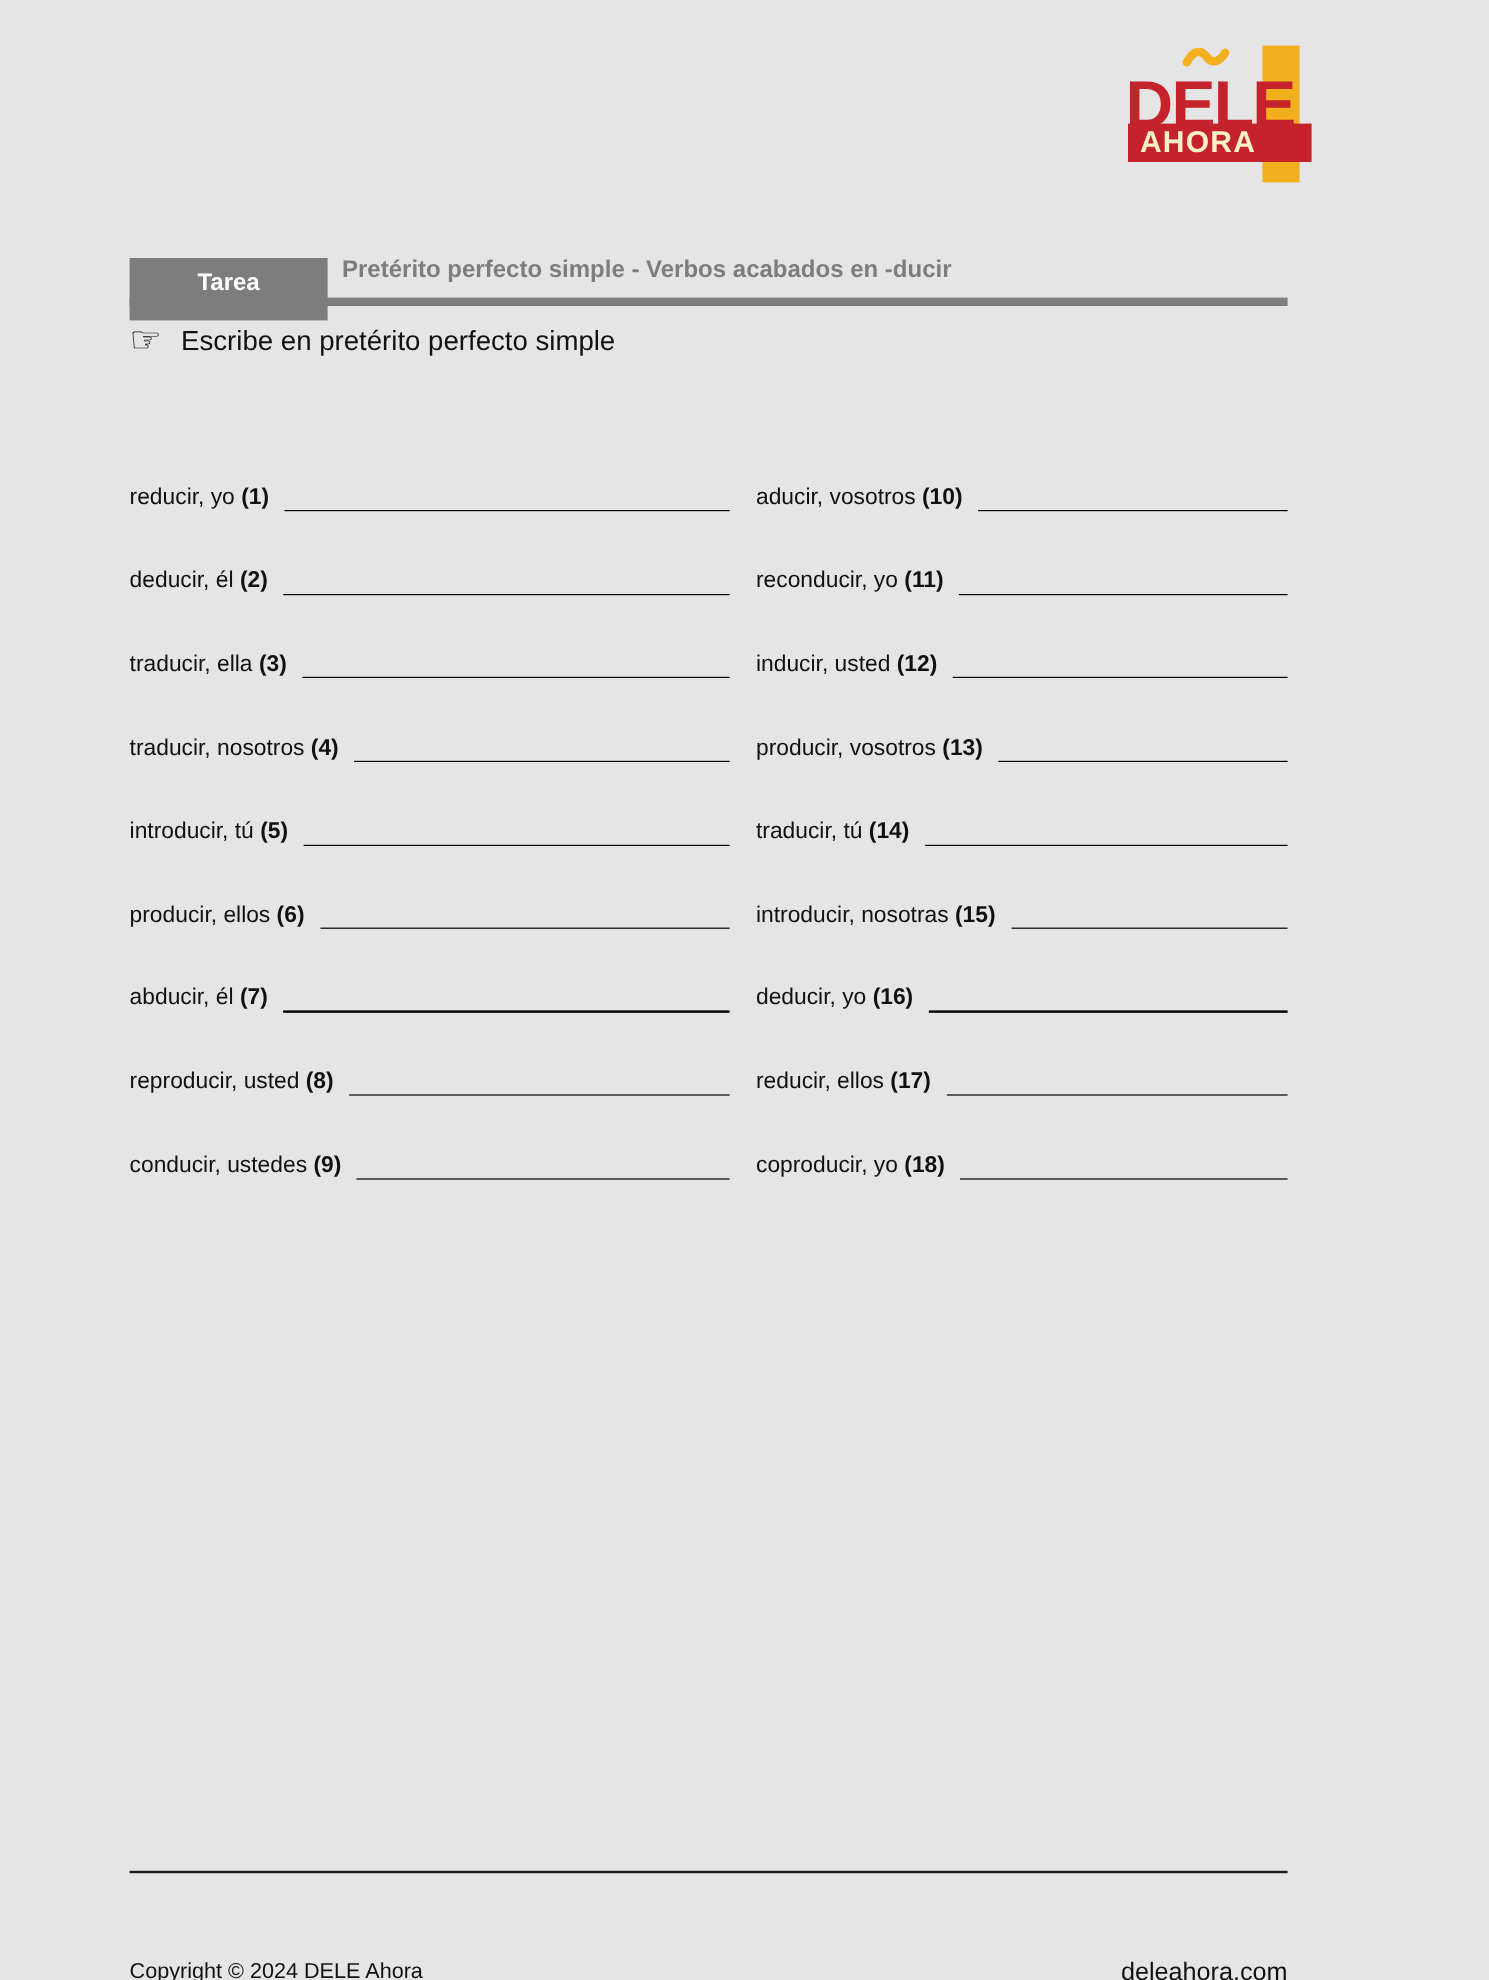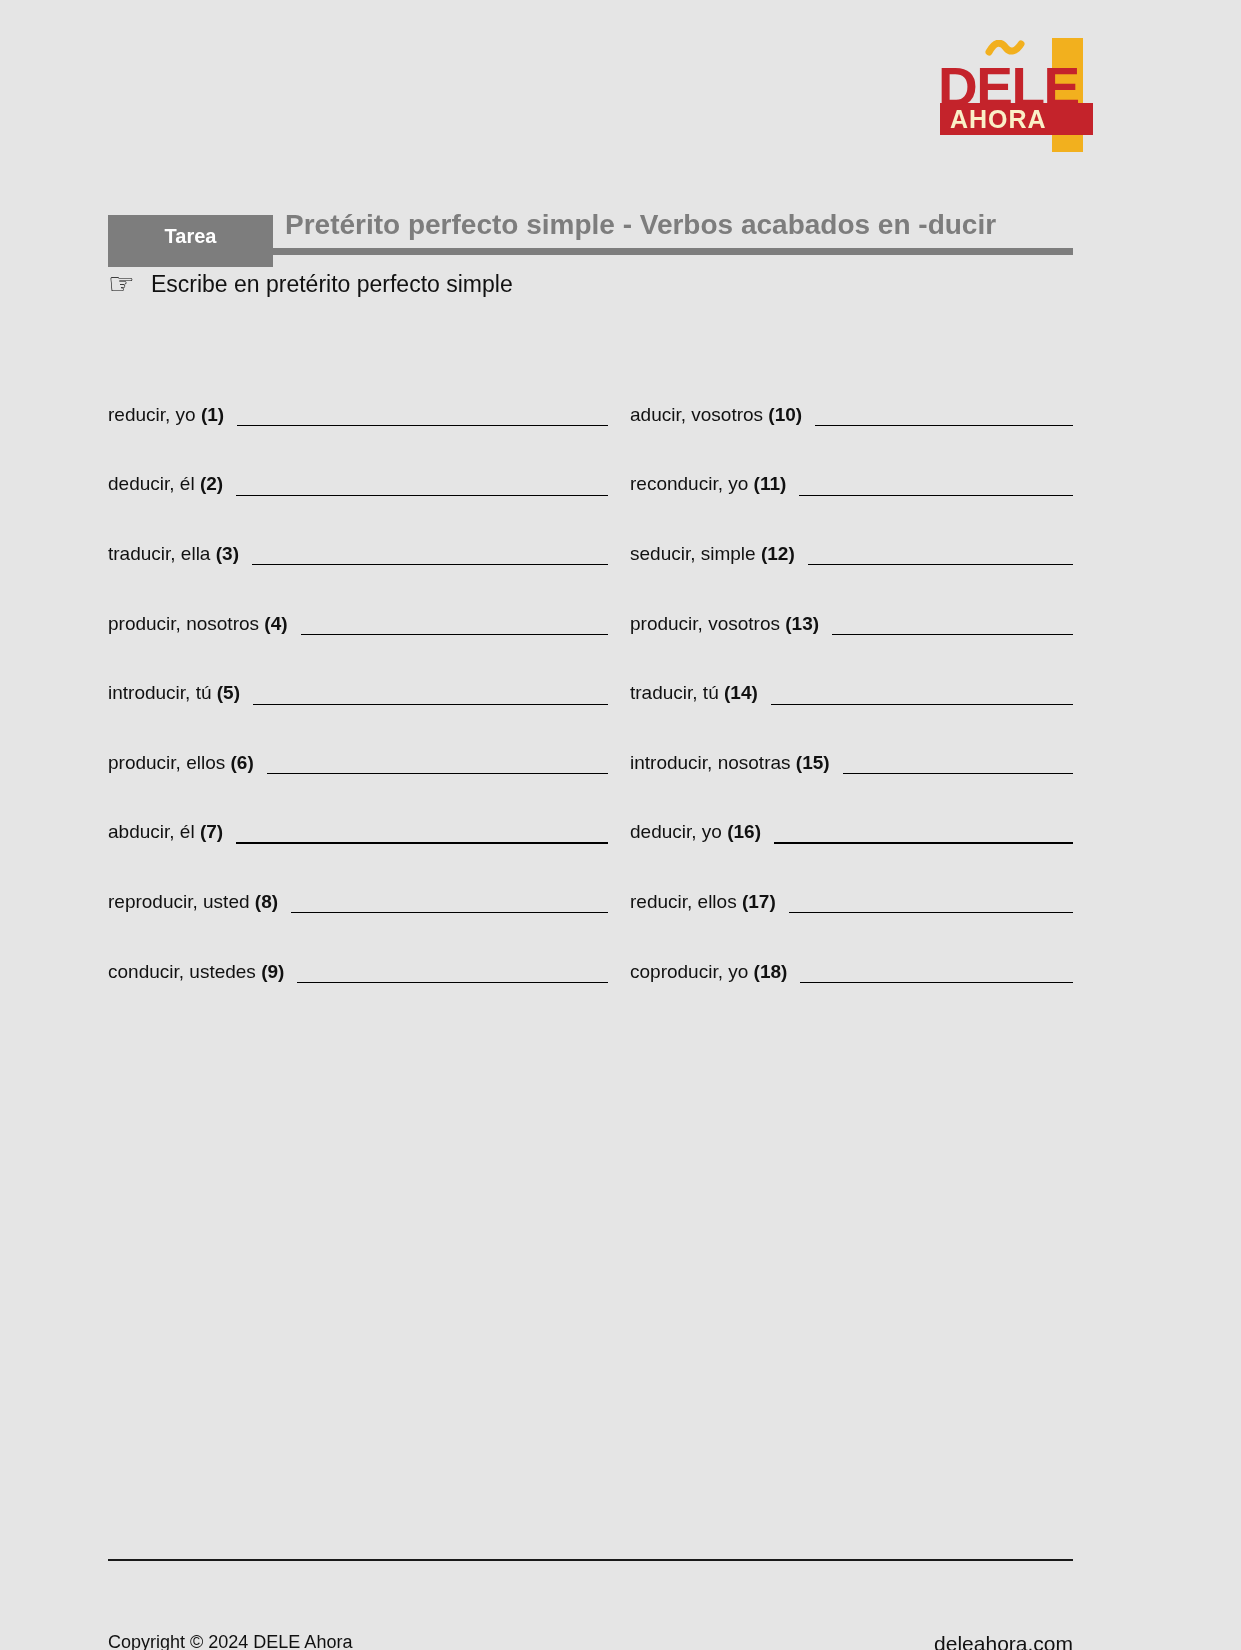--- a/index.html
+++ b/index.html
@@ -35,21 +35,21 @@
   .tarea-bar { position:absolute; left:108px; top:203px; width:965px; height:52px; }
   .tarea-box {
     position:absolute; left:0; top:12px; width:165px; height:52px;
     background:var(--gray); display:flex; align-items:center; justify-content:center;
     padding-bottom:9px;
   }
   .tarea-box span { color:#fff; font-weight:bold; font-size:20px; }
   .tarea-title {
     position:absolute; left:177px; top:0; height:44px;
     display:flex; align-items:center;
-    color:var(--gray); font-weight:bold; font-size:28px;
+    color:var(--gray); font-weight:bold; font-size:20px;
   }
   .tarea-underline { position:absolute; left:0; bottom:0; width:100%; height:7px; background:var(--gray); }
 
   
   .instruction { position:absolute; left:108px; top:268px; height:32px; display:flex; align-items:center; }
   .hand-icon { font-size:30px; line-height:1; color:#000; }
   .instruction-text { font-size:23px; color:#111; margin-left:16px; }
 
   
   .col { position:absolute; top:380px; display:flex; flex-direction:column; }
@@ -110,21 +110,21 @@
     <span class="ex-label"><span class="ex-text">deducir, él</span> <span class="ex-num">(2)</span></span>
     <span class="ex-line"></span>
   </div>
 
   <div class="ex-row">
     <span class="ex-label"><span class="ex-text">traducir, ella</span> <span class="ex-num">(3)</span></span>
     <span class="ex-line"></span>
   </div>
 
   <div class="ex-row">
-    <span class="ex-label"><span class="ex-text">producir, nosotros</span> <span class="ex-num">(4)</span></span>
+    <span class="ex-label"><span class="ex-text">traducir, nosotros</span> <span class="ex-num">(4)</span></span>
     <span class="ex-line"></span>
   </div>
 
   <div class="ex-row">
     <span class="ex-label"><span class="ex-text">introducir, tú</span> <span class="ex-num">(5)</span></span>
     <span class="ex-line"></span>
   </div>
 
   <div class="ex-row">
     <span class="ex-label"><span class="ex-text">producir, ellos</span> <span class="ex-num">(6)</span></span>
@@ -151,21 +151,21 @@
     <span class="ex-label"><span class="ex-text">aducir, vosotros</span> <span class="ex-num">(10)</span></span>
     <span class="ex-line"></span>
   </div>
 
   <div class="ex-row">
     <span class="ex-label"><span class="ex-text">reconducir, yo</span> <span class="ex-num">(11)</span></span>
     <span class="ex-line"></span>
   </div>
 
   <div class="ex-row">
-    <span class="ex-label"><span class="ex-text">seducir, simple</span> <span class="ex-num">(12)</span></span>
+    <span class="ex-label"><span class="ex-text">inducir, usted</span> <span class="ex-num">(12)</span></span>
     <span class="ex-line"></span>
   </div>
 
   <div class="ex-row">
     <span class="ex-label"><span class="ex-text">producir, vosotros</span> <span class="ex-num">(13)</span></span>
     <span class="ex-line"></span>
   </div>
 
   <div class="ex-row">
     <span class="ex-label"><span class="ex-text">traducir, tú</span> <span class="ex-num">(14)</span></span>

